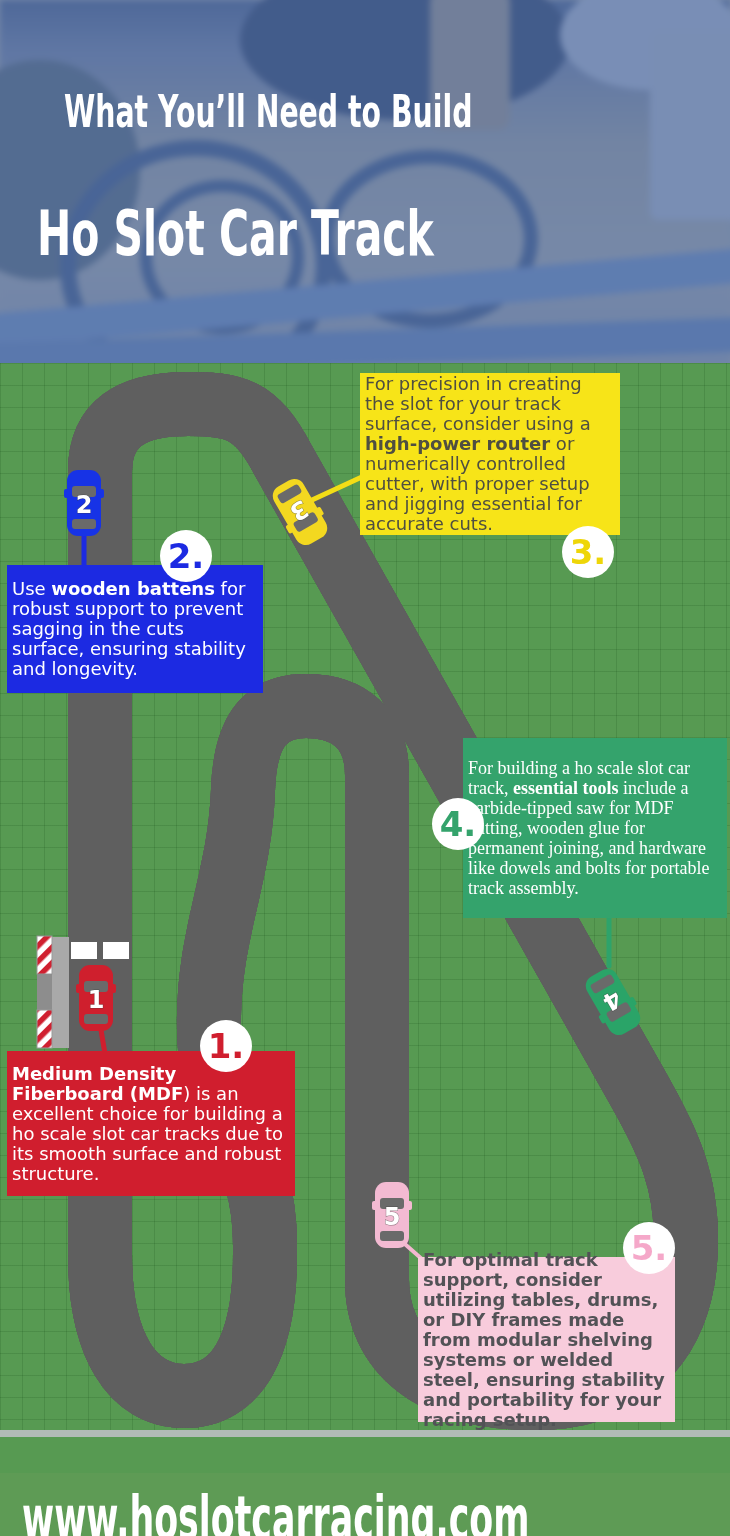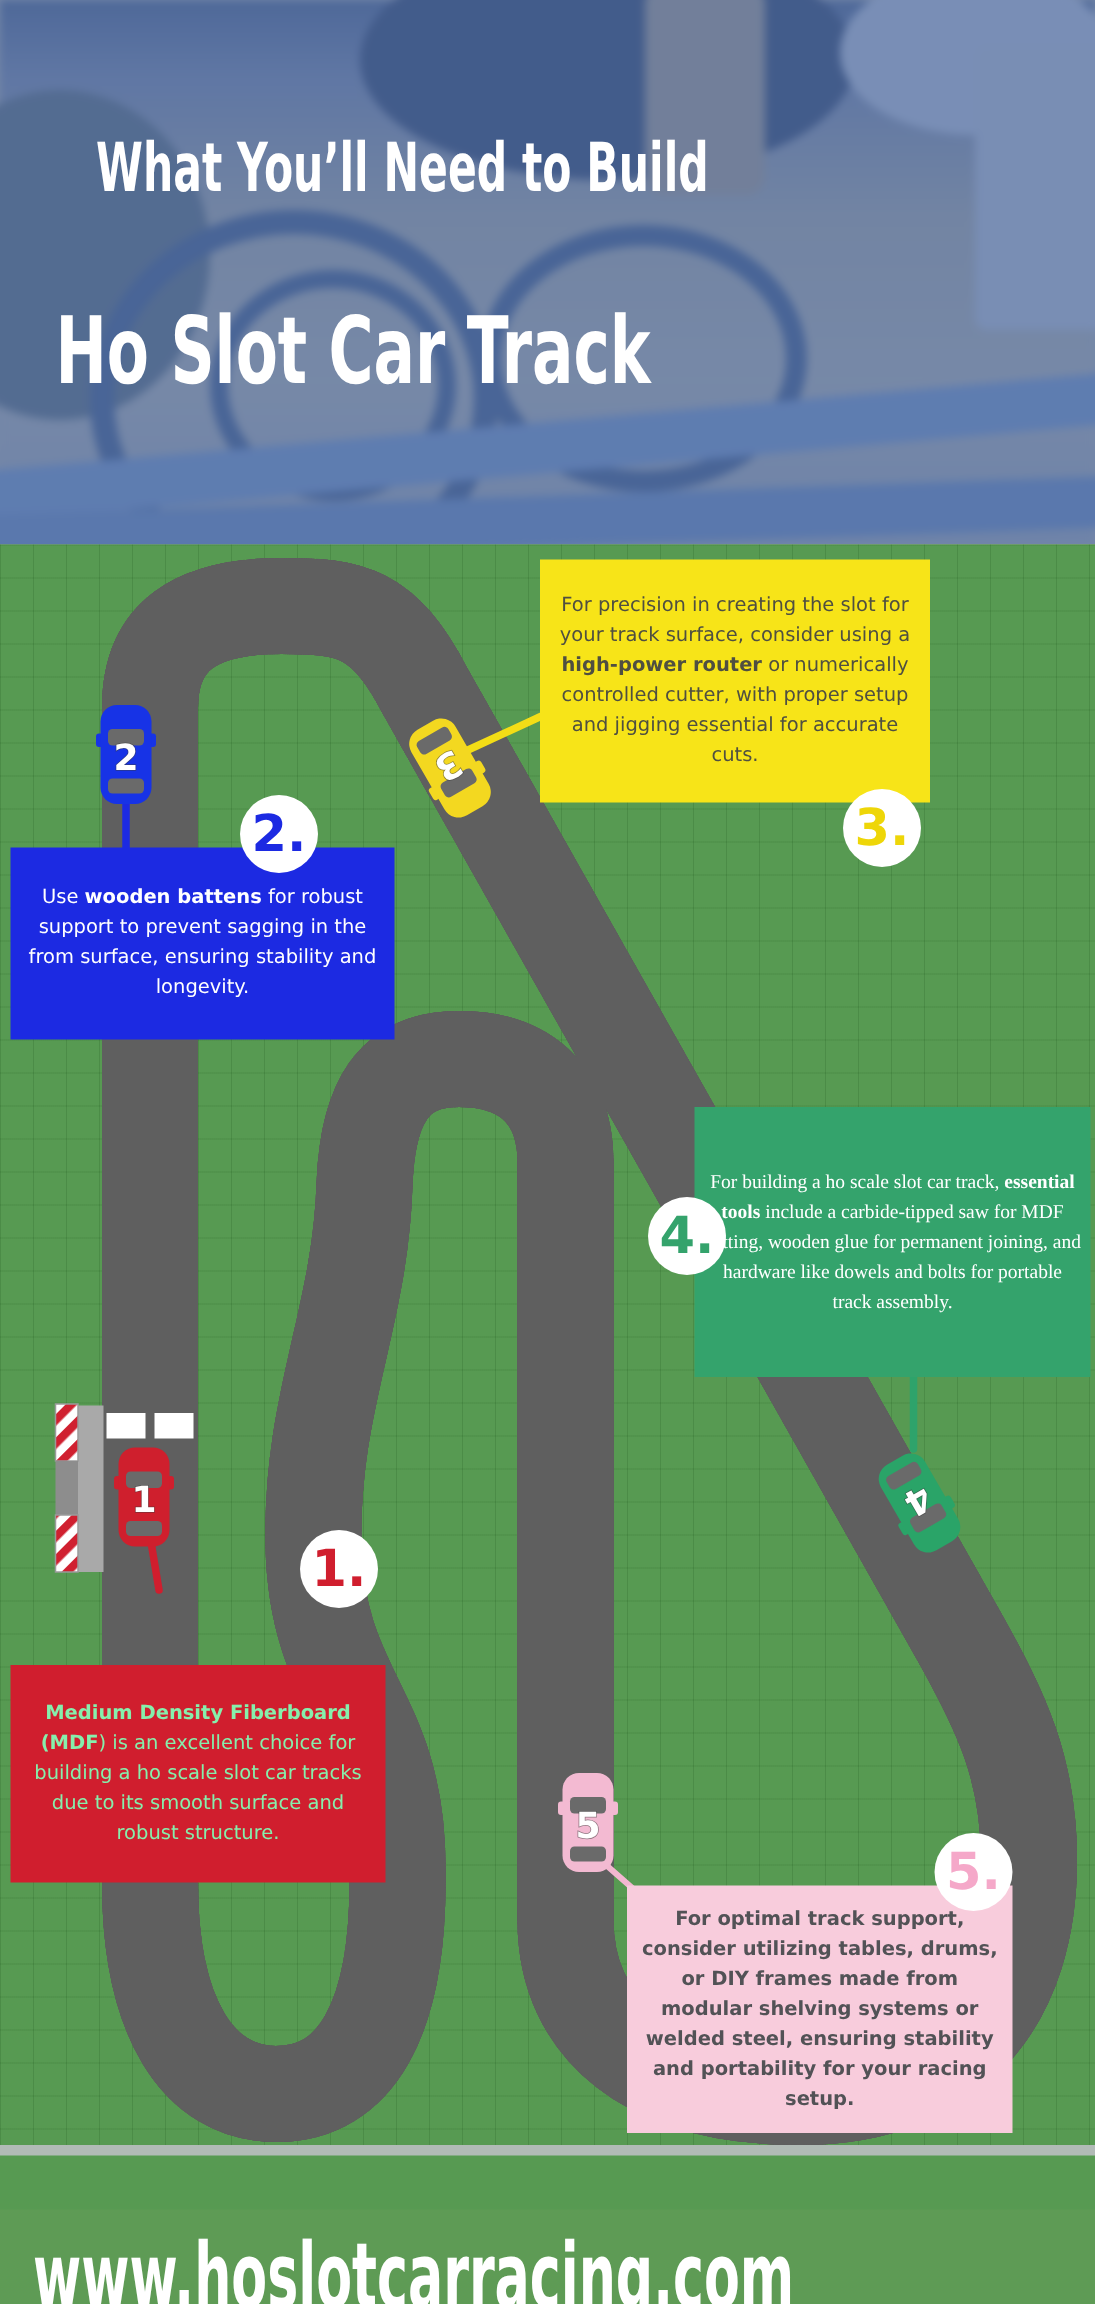--- a/index.html
+++ b/index.html
@@ -34,23 +34,23 @@
   
   .board{position:absolute;left:0;top:363px;width:730px;height:1067px;background-color:#579a52;
     background-image:
       linear-gradient(rgba(15,70,15,.16) 1px,transparent 1px),
       linear-gradient(90deg,rgba(15,70,15,.16) 1px,transparent 1px);
     background-size:22px 22px;}
   .track-svg{position:absolute;left:0;top:0;}
 
   
   .callout{position:absolute;display:flex;flex-direction:column;justify-content:center;
-    text-align:center;font-size:13px;line-height:20px;padding:4px 5px;box-sizing:border-box;}
+    font-size:18px;line-height:20px;padding:4px 5px;box-sizing:border-box;}
   .callout .seg-b{font-weight:700;}
-  .co-red{left:7px;top:1110px;width:250px;height:145px;background:#d01e2e;color:#86efac;}
+  .co-red{left:7px;top:1051px;width:288px;height:145px;background:#d01e2e;color:#ffffff;}
   .co-blue{left:7px;top:565px;width:256px;height:128px;background:#1c2ae2;color:#fff;}
   .co-yellow{left:360px;top:373px;width:260px;height:162px;background:#f7e418;color:#4f4f41;}
   .co-green{left:463px;top:738px;width:264px;height:180px;background:#34a36c;color:#fff;font-family:Liberation Serif, serif;}
   .co-pink{left:418px;top:1257px;width:257px;height:165px;background:#f8ccdc;color:#525256;}
 
   .badge{position:absolute;width:52px;height:52px;border-radius:50%;background:#fff;
     display:flex;align-items:center;justify-content:center;
     font:700 34px/1 "DejaVu Sans",sans-serif;}
   .bg-1{left:200px;top:1020px;color:#d01e2e;}
   .bg-2{left:160px;top:530px;color:#1c2ae2;}
@@ -173,21 +173,21 @@
             </g>
           </g>
       </g>
     </svg>
   </div>
 
   <div class="callout co-red">
       <div><span class="seg-b">Medium Density Fiberboard (MDF</span><span>) is an excellent choice for building a ho scale slot car tracks due to its smooth surface and robust structure.</span></div>
     </div>
   <div class="callout co-blue">
-      <div><span>Use </span><span class="seg-b">wooden battens</span><span> for robust support to prevent sagging in the from surface, ensuring stability and longevity.</span></div>
+      <div><span>Use </span><span class="seg-b">wooden battens</span><span> for robust support to prevent sagging in the cuts surface, ensuring stability and longevity.</span></div>
     </div>
   <div class="callout co-yellow">
       <div><span>For precision in creating the slot for your track surface, consider using a </span><span class="seg-b">high-power router</span><span> or numerically controlled cutter, with proper setup and jigging essential for accurate cuts.</span></div>
     </div>
   <div class="callout co-green">
       <div><span>For building a ho scale slot car track, </span><span class="seg-b">essential tools</span><span> include a carbide-tipped saw for MDF cutting, wooden glue for permanent joining, and hardware like dowels and bolts for portable track assembly.</span></div>
     </div>
   <div class="callout co-pink">
       <div><span class="seg-b">For optimal track support, consider utilizing tables, drums, or DIY frames made from modular shelving systems or welded steel, ensuring stability and portability for your racing setup.</span></div>
     </div>

